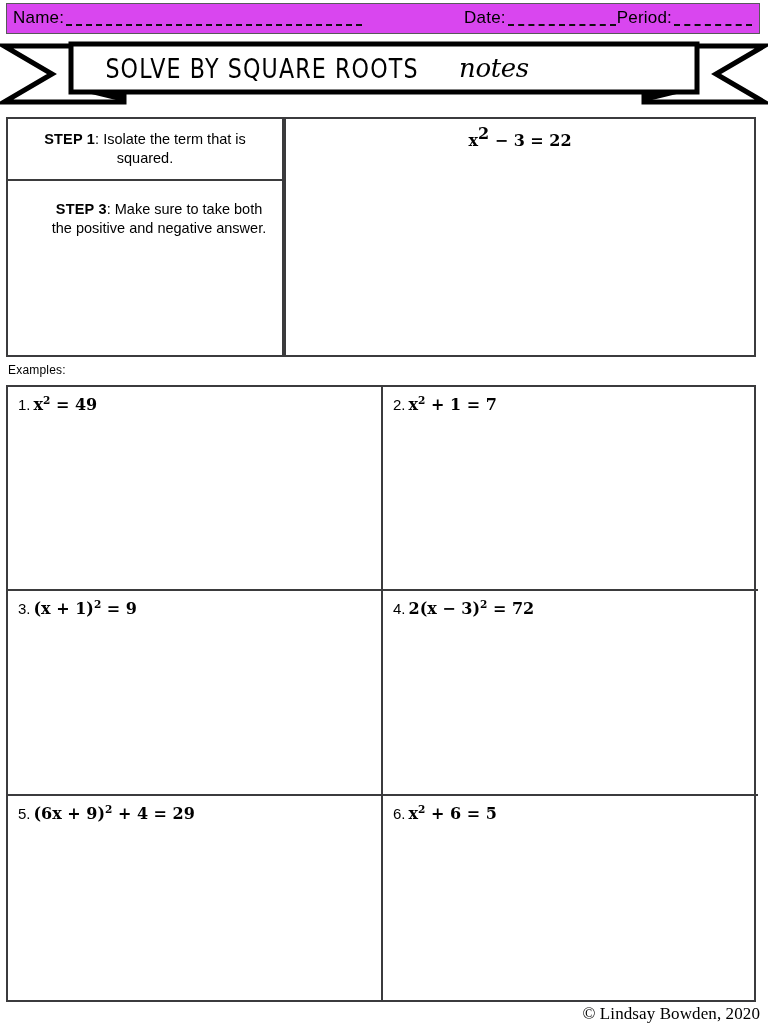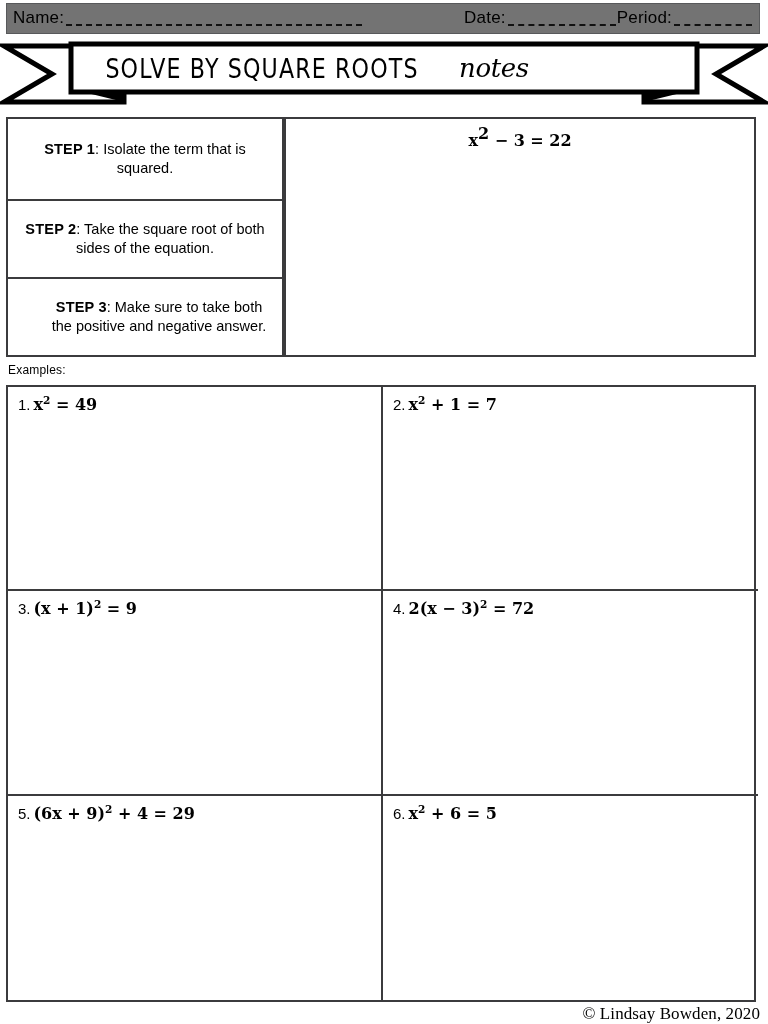--- a/index.html
+++ b/index.html
@@ -28,21 +28,21 @@
     position: absolute;
     left: 6px;
     top: 3px;
     width: 754px;
     height: 31px;
     border: 1px solid #58595b;
     box-sizing: border-box;
     display: flex;
     align-items: center;
     padding: 0 6px;
-    background: #737373;
+    background: #d946ef;
   }
   .nb-label {
     font-size: 17px;
     letter-spacing: .2px;
     white-space: nowrap;
     line-height: 1;
     padding-bottom: 2px;
   }
   .blank {
     border-bottom: 2px dashed #111;
@@ -107,21 +107,21 @@
   .step {
     box-sizing: border-box;
     display: flex;
     align-items: center;
     justify-content: center;
     text-align: center;
     padding: 4px 10px;
     font-size: 14.5px;
     line-height: 1.3;
   }
-  .step-1 { height: 82px; border-bottom: 2px solid #3b3b3d; }
+  .step-1 { height: 62px; border-bottom: 2px solid #3b3b3d; }
   .step-2 { height: 78px; border-bottom: 2px solid #3b3b3d; }
   .step-3 { height: 76px; margin-left: 28px; }
   .step b { font-weight: 700; letter-spacing: .2px; }
 
   .work-box {
     position: absolute;
     left: 284px;
     top: 117px;
     width: 472px;
     height: 240px;
@@ -227,25 +227,20 @@
     <span class="caps">SOLVE BY SQUARE ROOTS</span>
     <span class="script">notes</span>
   </div>
 
   <div class="steps-box">
     <div class="step step-1">
       <div>
         <b>STEP 1</b><span>: </span><span>Isolate the term that is squared.</span>
       </div>
     </div>
-    <div class="step step-2">
-      <div>
-        <b>STEP 2</b><span>: </span><span>Take the square root of both sides of the equation.</span>
-      </div>
-    </div>
     <div class="step step-3">
       <div>
         <b>STEP 3</b><span>: </span><span>Make sure to take both the positive and negative answer.</span>
       </div>
     </div>
   </div>
 
   <div class="work-box">
     <div class="work-eq">
       <span class="ex-eq">x</span><sup class="ex-eq">2</sup><span class="ex-eq"> − 3 = 22</span>

